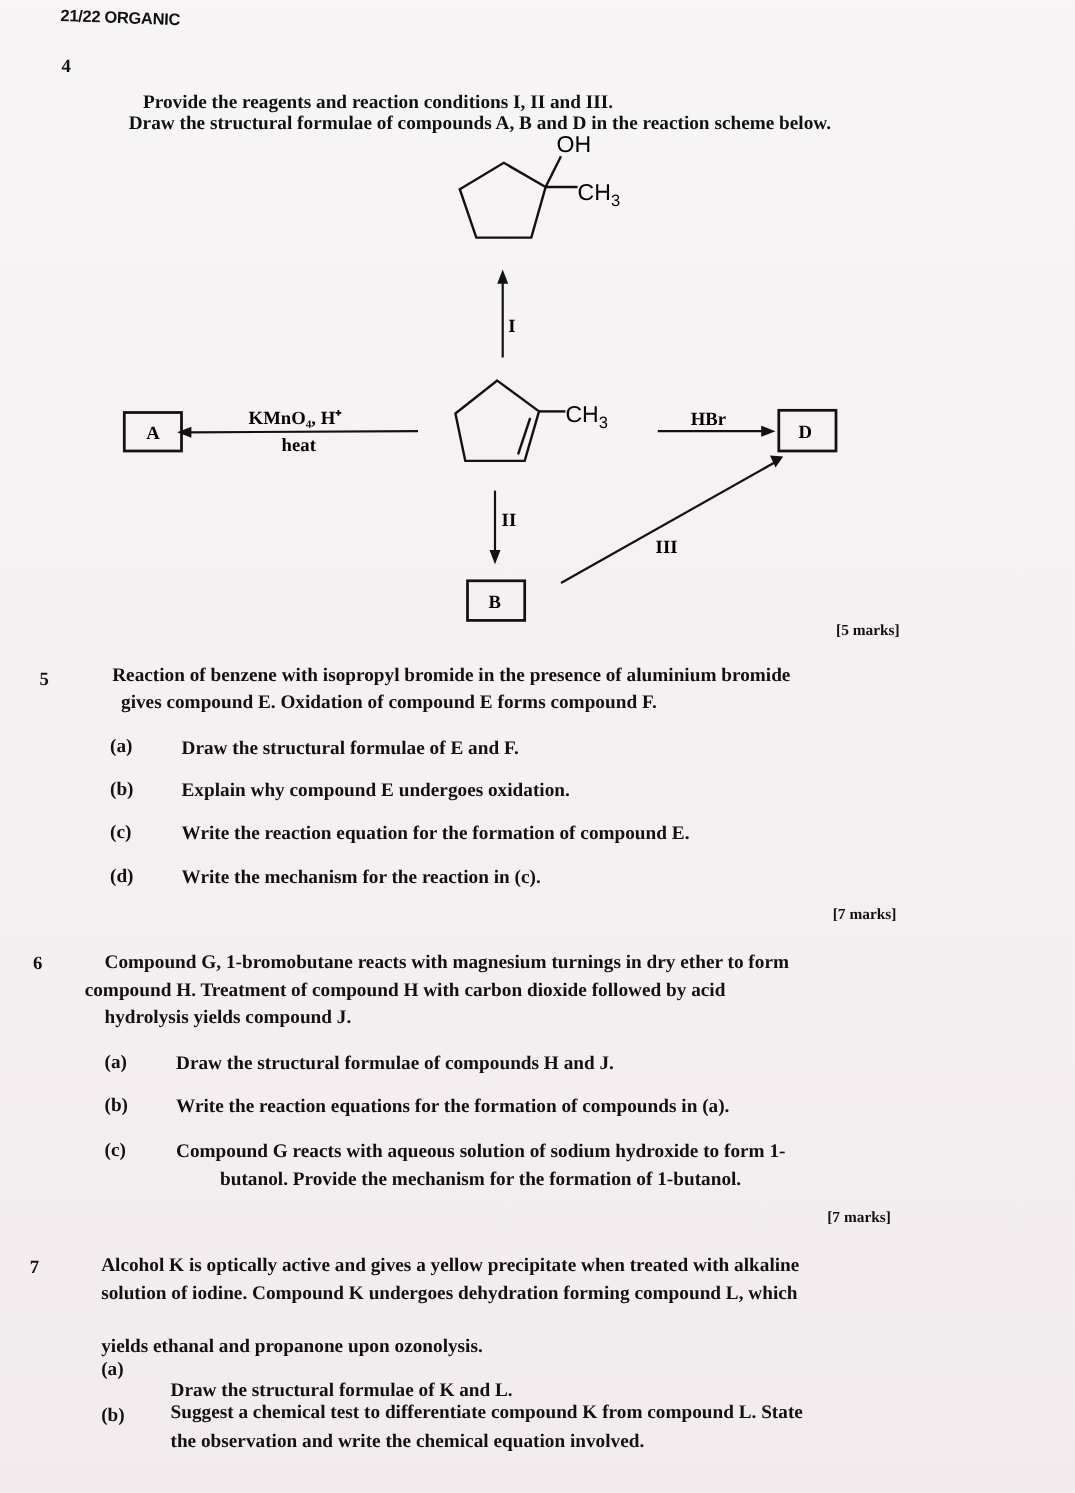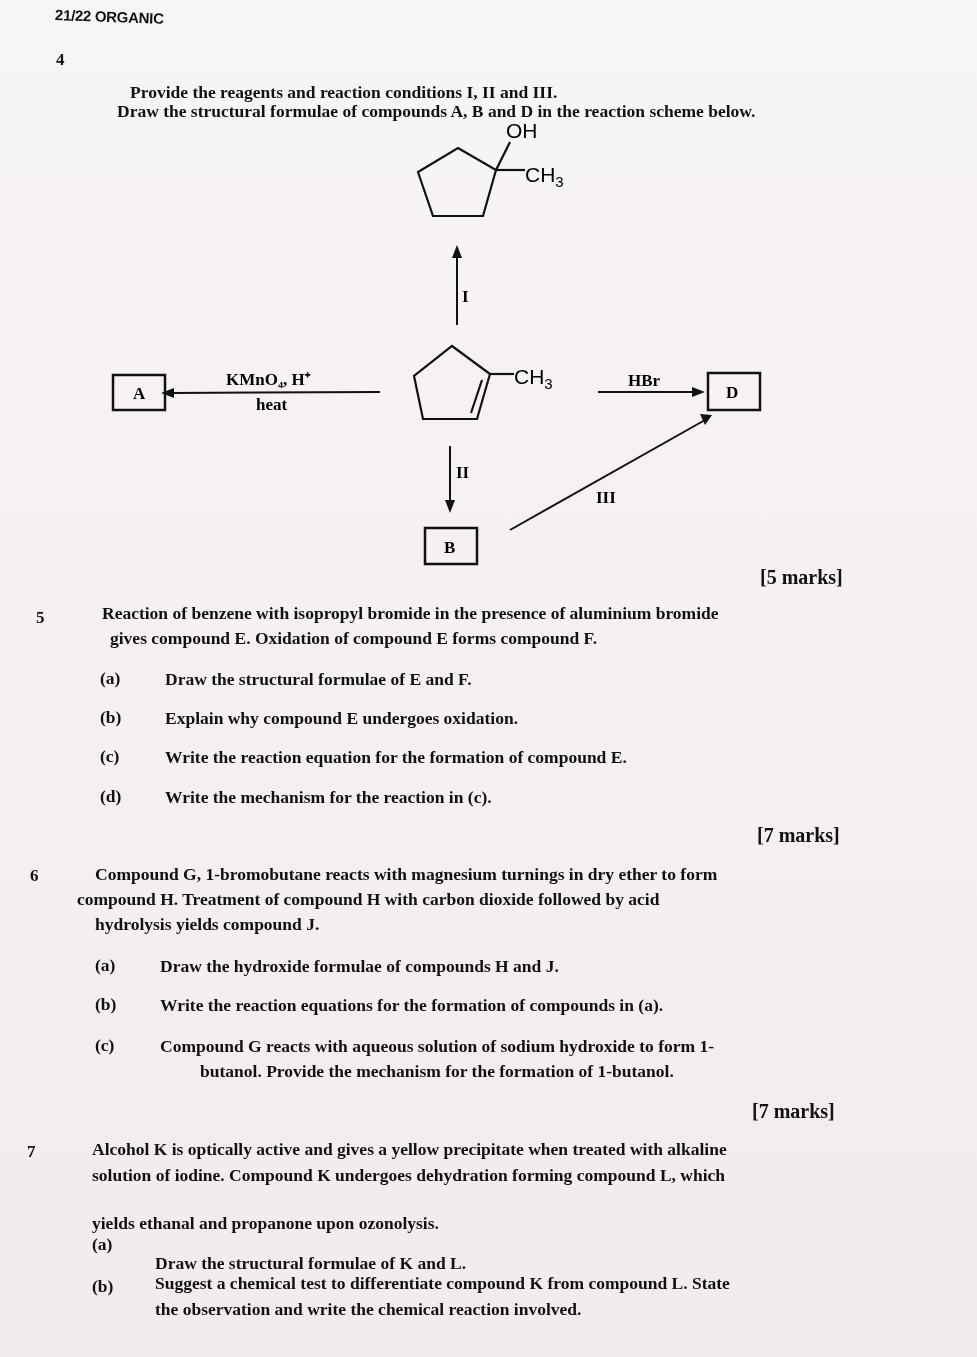--- a/index.html
+++ b/index.html
@@ -15,21 +15,21 @@
   }
   .header {
     position:absolute; left:55px; top:8px;
     font-family:"Liberation Sans", sans-serif; font-weight:bold; font-size:15px;
     transform:rotate(2deg); letter-spacing:-0.3px;
   }
   .qnum { position:absolute; font-weight:bold; font-size:17px; }
   .text { position:absolute; font-weight:bold; font-size:17.5px; line-height:25px; }
   .sub-label { position:absolute; font-weight:bold; font-size:17.5px; }
   .sub-text { position:absolute; font-weight:bold; font-size:17.5px; line-height:26px; }
-  .marks { position:absolute; font-weight:bold; font-size:20px; }
+  .marks { position:absolute; font-weight:bold; font-size:14px; }
   svg.scheme { position:absolute; left:0; top:0; }
   .chem-sans { font-family:"Liberation Sans", sans-serif; }
   .box-label { font-family:"Liberation Serif", serif; font-weight:bold; }
 </style>
 </head>
 <body>
 
 <div class="page-bg"></div>
 
 <div class="header">21/22 ORGANIC</div>
@@ -111,30 +111,30 @@
 <div class="sub-label" style="left:100px;top:786px;">(d)</div>
 <div class="sub-text" style="left:165px;top:784px;text-align:center;">Write the mechanism for the reaction in (c).</div>
 <div class="marks" style="left:757px;top:824px;">[7 marks]</div>
 
 <div class="qnum" style="left:30px;top:866px;">6</div>
 <div class="text" style="left:95px;top:862px;">Compound G, 1-bromobutane reacts with magnesium turnings in dry ether to form</div>
 <div class="text" style="left:77px;top:887px;">compound H. Treatment of compound H with carbon dioxide followed by acid</div>
 <div class="text" style="left:95px;top:912px;">hydrolysis yields compound J.</div>
 
 <div class="sub-label" style="left:95px;top:955px;">(a)</div>
-<div class="sub-text" style="left:160px;top:953px;">Draw the hydroxide formulae of compounds H and J.</div>
+<div class="sub-text" style="left:160px;top:953px;">Draw the structural formulae of compounds H and J.</div>
 <div class="sub-label" style="left:95px;top:994px;">(b)</div>
 <div class="sub-text" style="left:160px;top:992px;">Write the reaction equations for the formation of compounds in (a).</div>
 <div class="sub-label" style="left:95px;top:1035px;">(c)</div>
 <div class="sub-text" style="left:160px;top:1033px;">Compound G reacts with aqueous solution of sodium hydroxide to form 1-</div>
 <div class="sub-text" style="left:160px;top:1058px;margin-left:40px;">butanol. Provide the mechanism for the formation of 1-butanol.</div>
 <div class="marks" style="left:752px;top:1100px;">[7 marks]</div>
 
 <div class="qnum" style="left:27px;top:1142px;">7</div>
 <div class="text" style="left:92px;top:1137px;">Alcohol K is optically active and gives a yellow precipitate when treated with alkaline</div>
 <div class="text" style="left:92px;top:1163px;">solution of iodine. Compound K undergoes dehydration forming compound L, which</div>
 <div class="text" style="left:92px;top:1189px;margin-top:22px;">yields ethanal and propanone upon ozonolysis.</div>
 
 <div class="sub-label" style="left:92px;top:1234px;">(a)</div>
 <div class="sub-text" style="left:155px;top:1231px;margin-top:19px;">Draw the structural formulae of K and L.</div>
 <div class="sub-label" style="left:92px;top:1276px;">(b)</div>
 <div class="sub-text" style="left:155px;top:1270px;">Suggest a chemical test to differentiate compound K from compound L. State</div>
-<div class="sub-text" style="left:155px;top:1296px;">the observation and write the chemical reaction involved.</div>
+<div class="sub-text" style="left:155px;top:1296px;">the observation and write the chemical equation involved.</div>
 
 </body></html>

